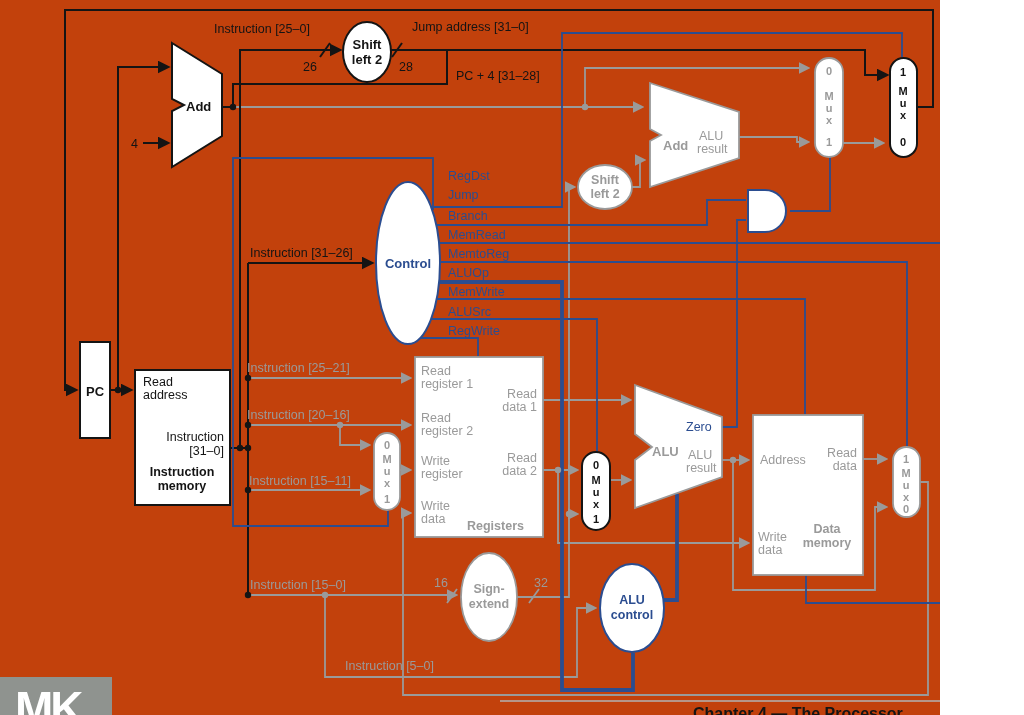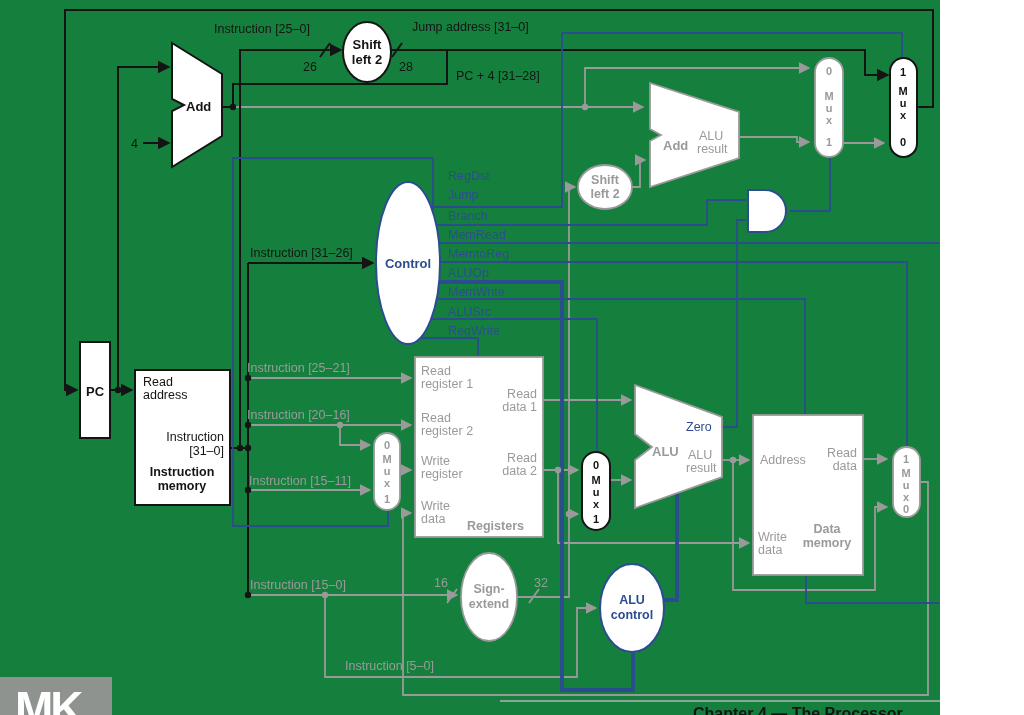--- a/index.html
+++ b/index.html
@@ -1,16 +1,16 @@
 <!DOCTYPE html>
 <html><head>
 <meta charset="utf-8">
 <style>
   html,body{margin:0;padding:0;background:#fff}
-  .stage{position:relative;width:940px;height:715px;background:#15803d;overflow:hidden}
+  .stage{position:relative;width:940px;height:715px;background:#c2410c;overflow:hidden}
   svg{display:block}
   text{font-family:"Liberation Sans",sans-serif}
   .tk{fill:#141414;font-size:12.5px}
   .tg{fill:#9a9a9a;font-size:12.5px}
   .tu{fill:#2b4d90;font-size:12.5px}
   .b{font-weight:bold}
   .s13{font-size:13px}
   .mx{font-size:11px;font-weight:bold}
   .wk{stroke:#141414;stroke-width:2;fill:none}
   .wg{stroke:#9a9a9a;stroke-width:1.8;fill:none}

